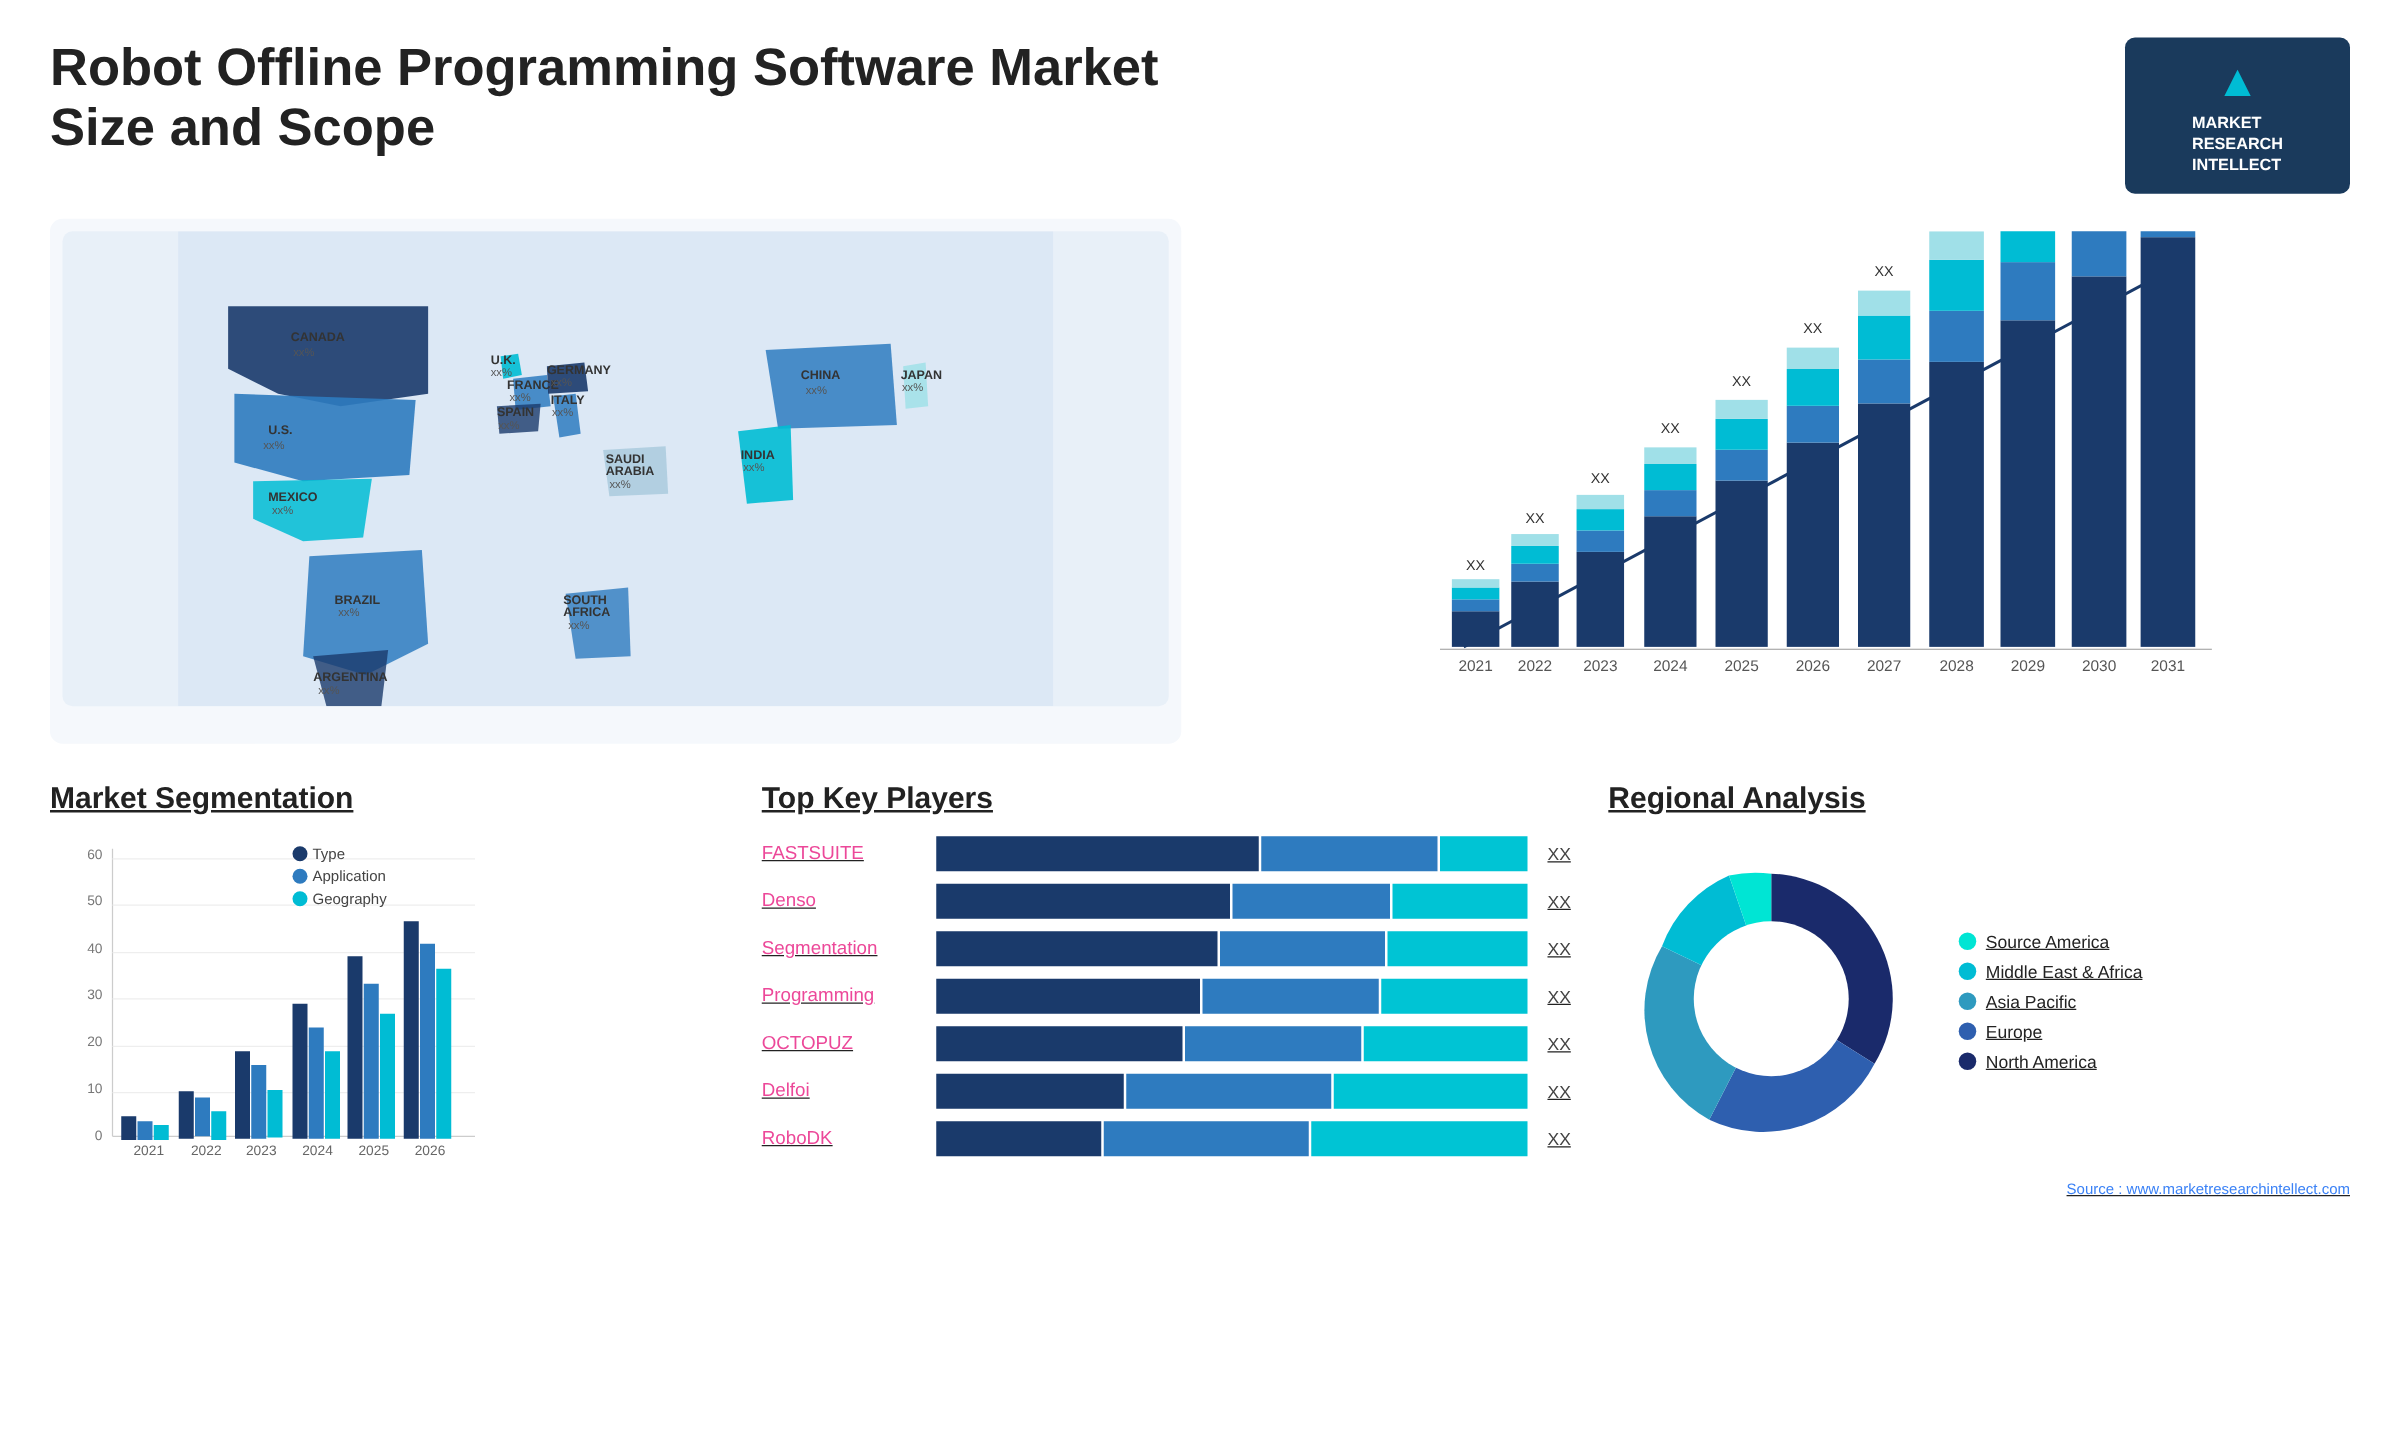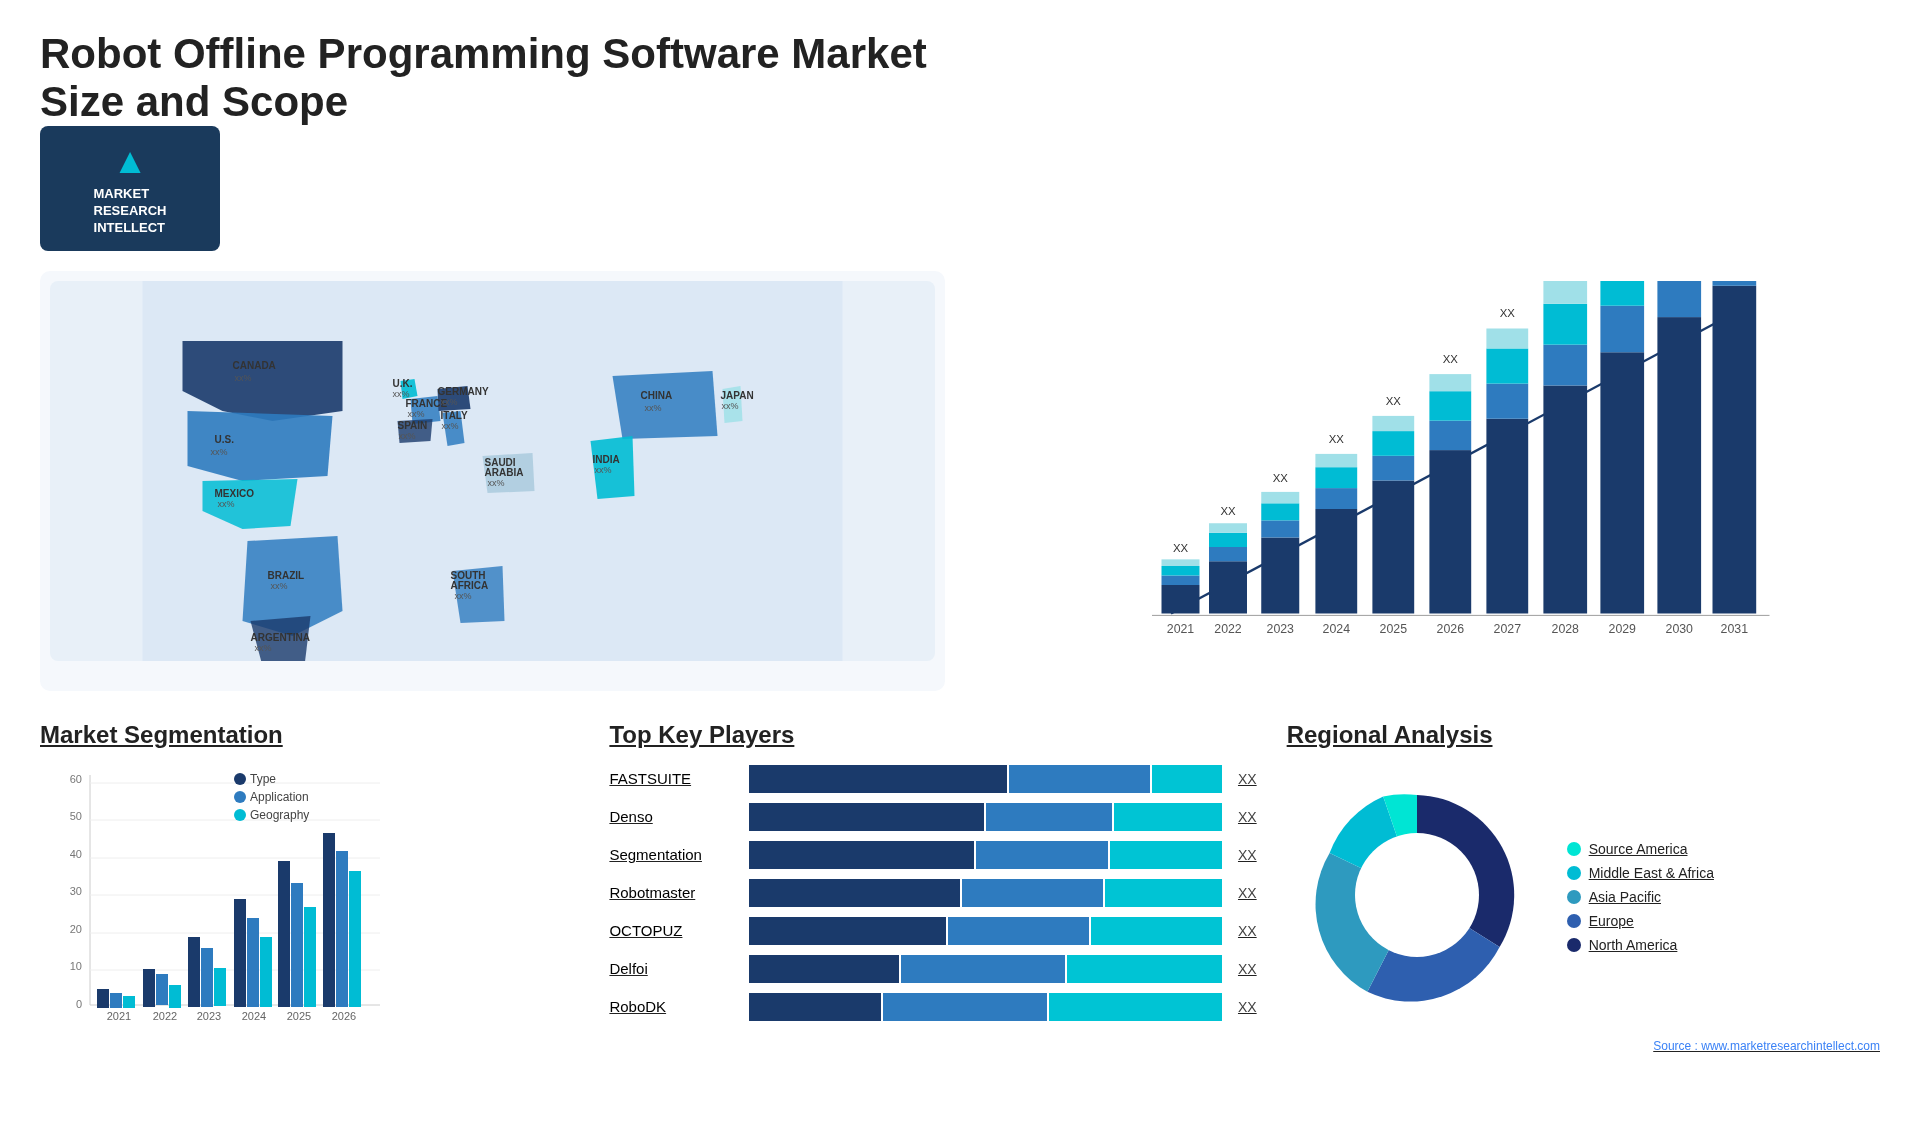--- a/index.html
+++ b/index.html
@@ -9,21 +9,20 @@
       width: 1920px;
       min-height: 1146px;
       padding: 30px 40px;
       color: #222;
     }
     .header {
       display: flex;
       justify-content: space-between;
       align-items: flex-start;
       margin-bottom: 20px;
-      flex-direction: column;
     }
     .main-title {
       font-size: 42px;
       font-weight: bold;
       color: #222;
       max-width: 900px;
     }
     .logo-area {
       display: flex;
       flex-direction: column;
@@ -124,21 +123,21 @@
     }
     .player-row {
       display: flex;
       align-items: center;
       margin-bottom: 10px;
       gap: 10px;
     }
     .player-name {
       width: 130px;
       font-size: 15px;
-      color: #000000;
+      color: #ec4899;
       flex-shrink: 0;
     }
     .player-bar-container {
       flex: 1;
       height: 28px;
       display: flex;
       gap: 2px;
       align-items: center;
     }
     .player-bar-dark {
@@ -473,21 +472,21 @@
     <div class="player-row">
       <span class="player-name">Segmentation</span>
       <div class="player-bar-container">
         <div class="player-bar-dark" style="width:48%"></div>
         <div class="player-bar-mid" style="width:28%"></div>
         <div class="player-bar-light" style="width:24%"></div>
       </div>
       <span class="player-xx">XX</span>
     </div>
     <div class="player-row">
-      <span class="player-name">Robotmaster</span>
+      <span class="player-name">Programming</span>
       <div class="player-bar-container">
         <div class="player-bar-dark" style="width:45%"></div>
         <div class="player-bar-mid" style="width:30%"></div>
         <div class="player-bar-light" style="width:25%"></div>
       </div>
       <span class="player-xx">XX</span>
     </div>
     <div class="player-row">
       <span class="player-name">OCTOPUZ</span>
       <div class="player-bar-container">

